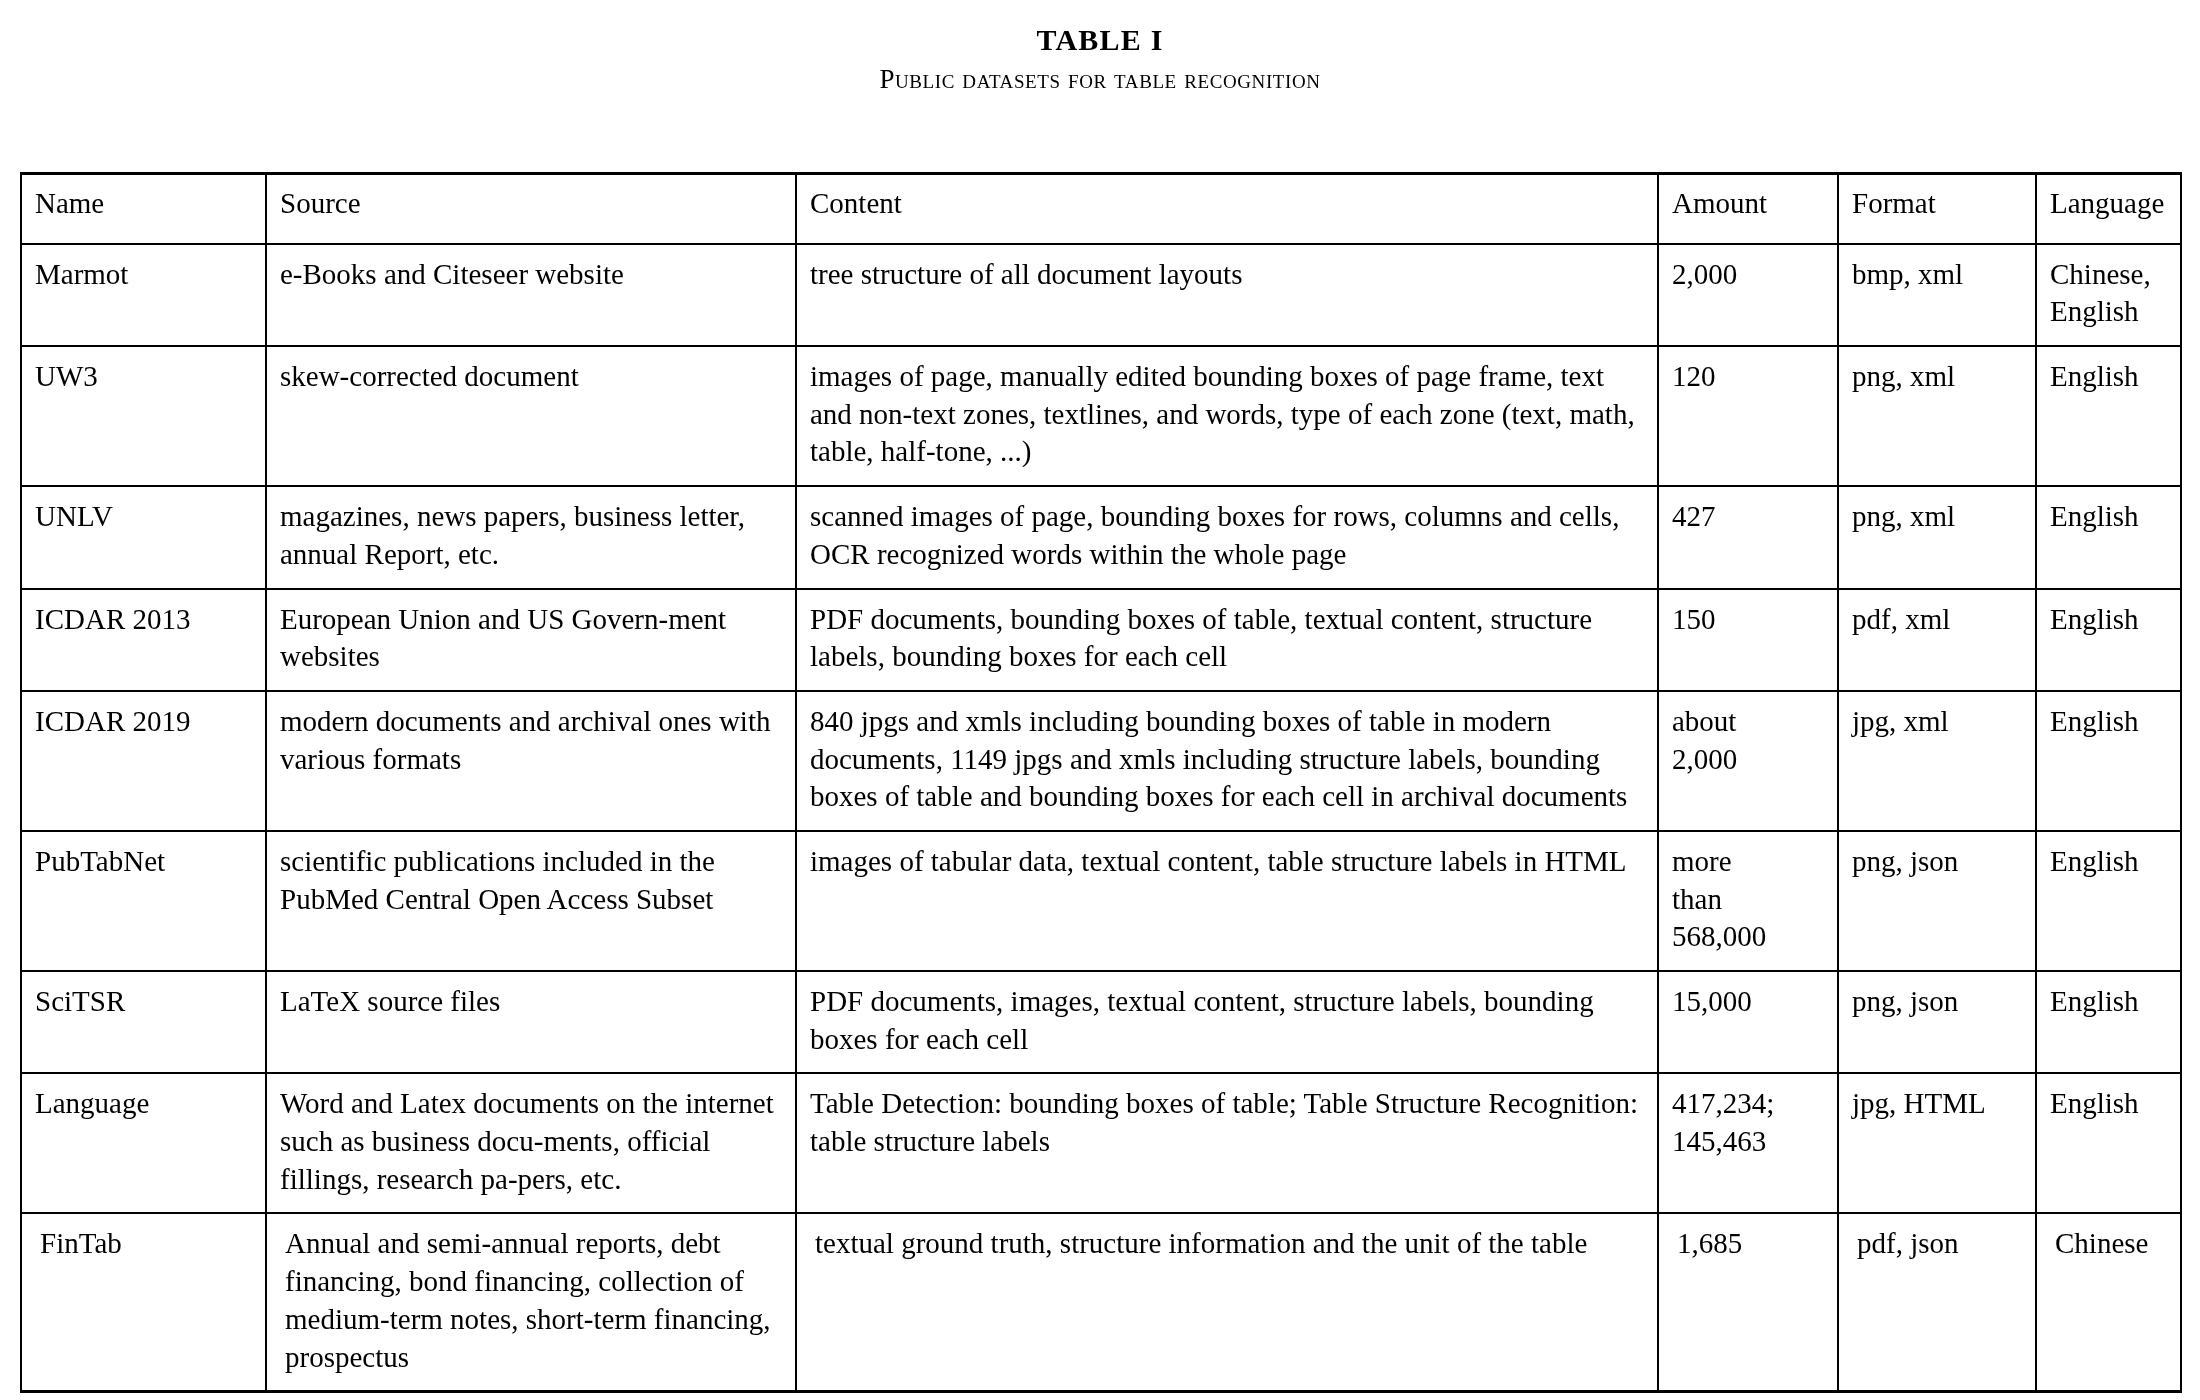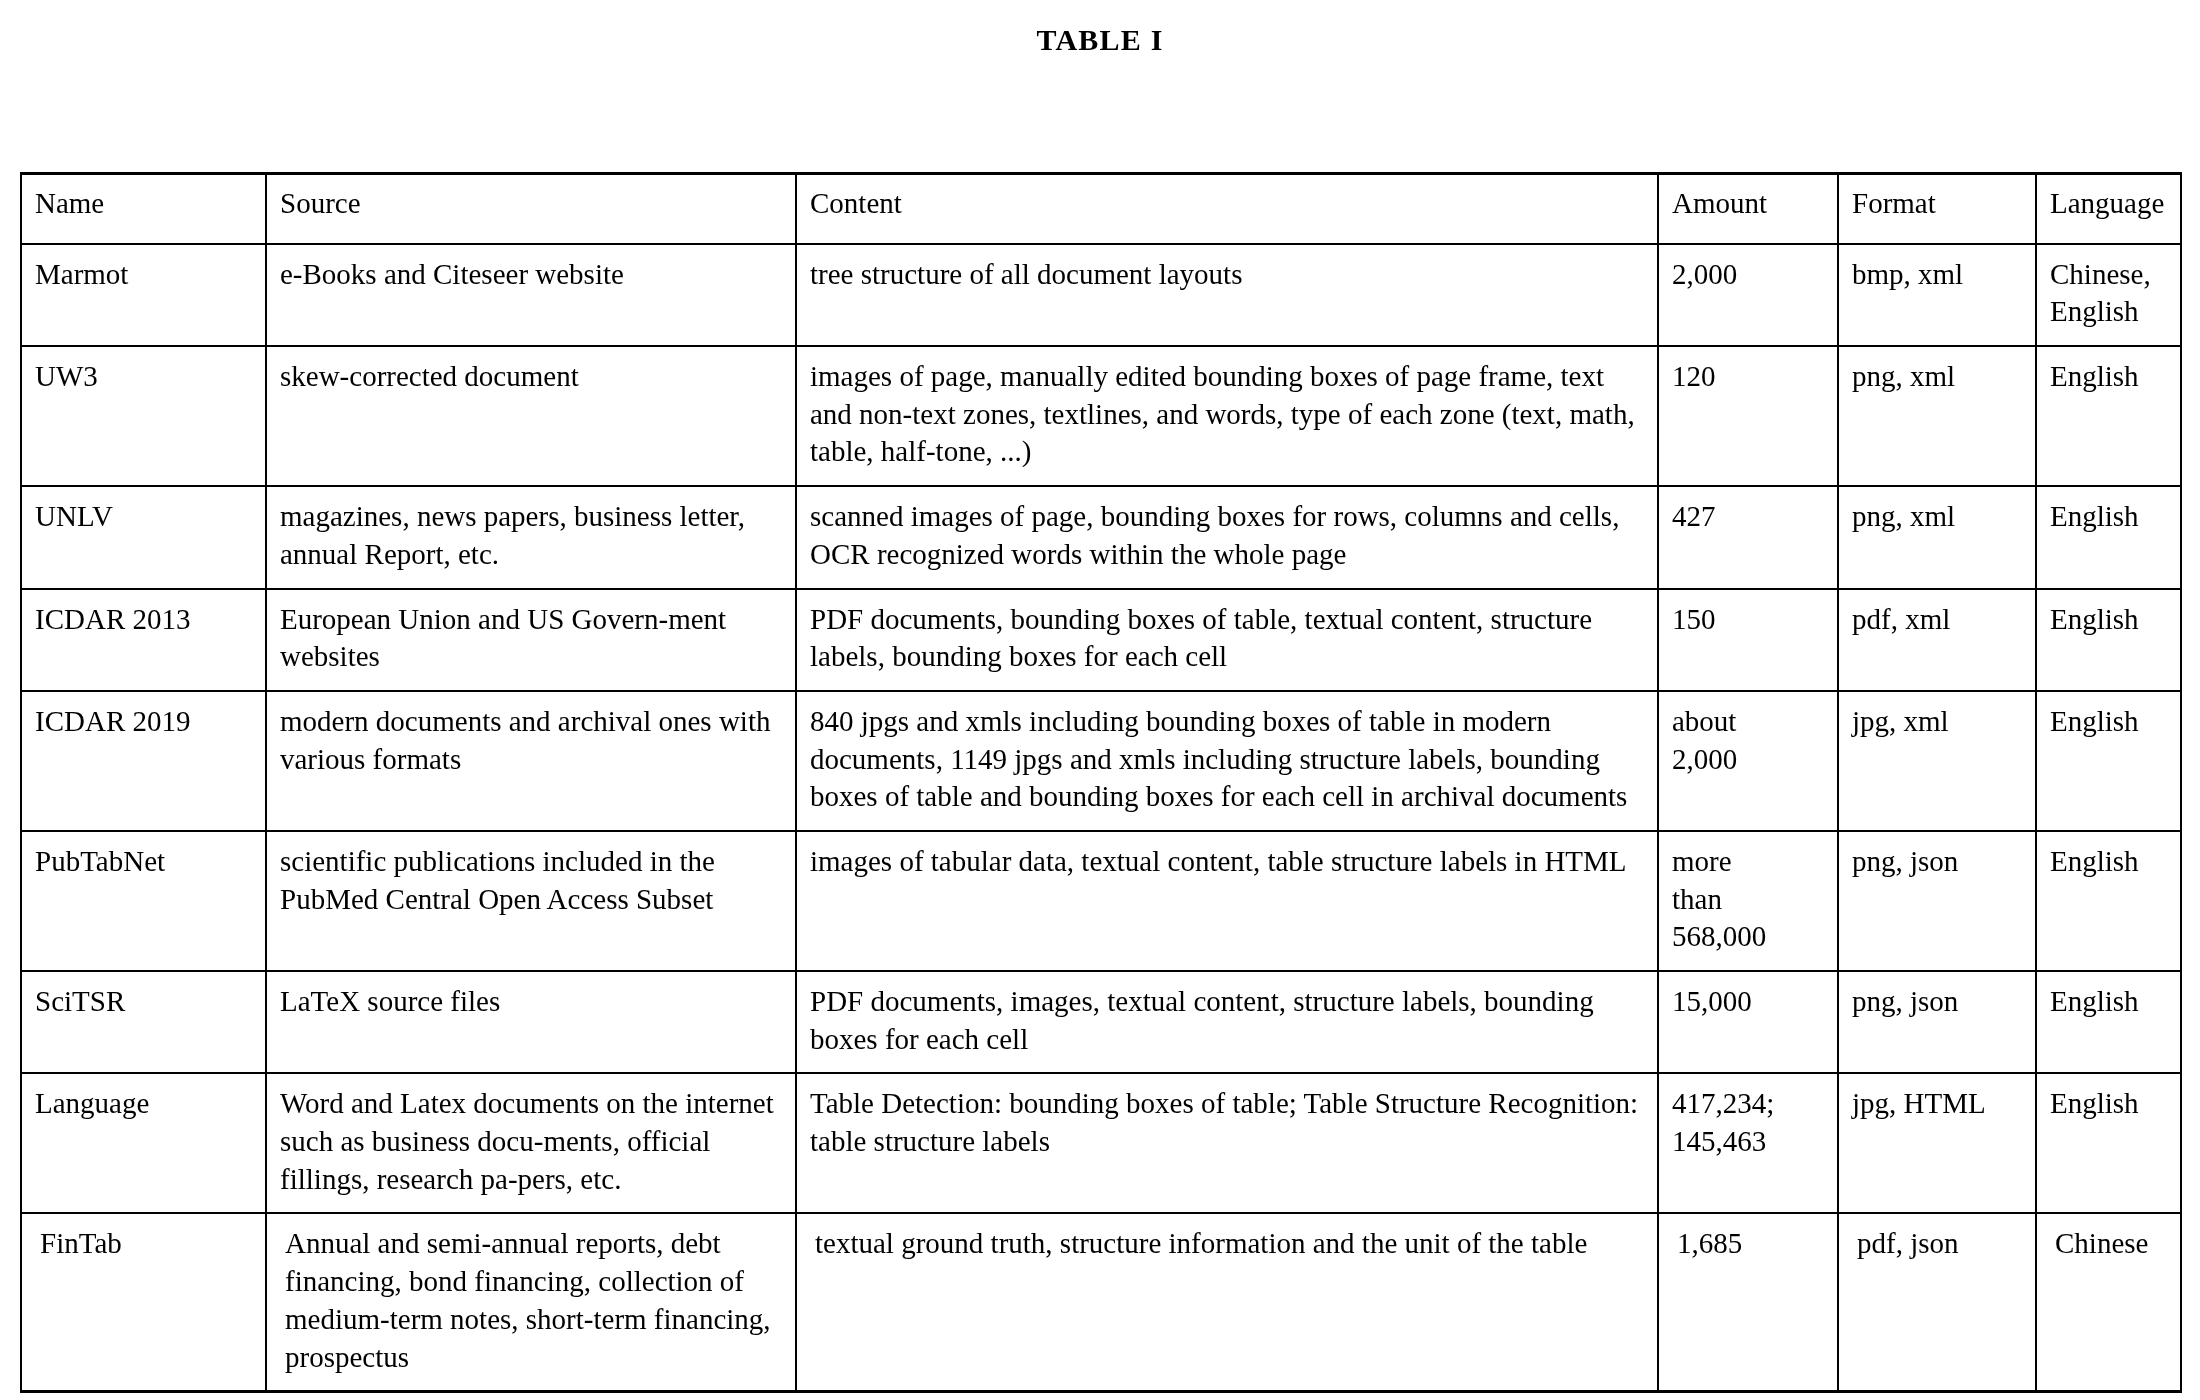--- a/index.html
+++ b/index.html
@@ -88,20 +88,21 @@
   .cell-plain { text-align: left; }
   .nowrapish { white-space: pre-line; }
 </style>
 </head>
 <body>
 
 <div class="page">
 
   <div class="caption-block">
     <div class="caption-number">TABLE I</div>
+    <div class="caption-title">Public datasets for table recognition</div>
   </div>
 
   <div class="table-wrap">
     <table class="dataset-table">
       <colgroup>
         <col class="c-name">
           <col class="c-source">
           <col class="c-content">
         <col class="c-amount">
           <col class="c-format">

